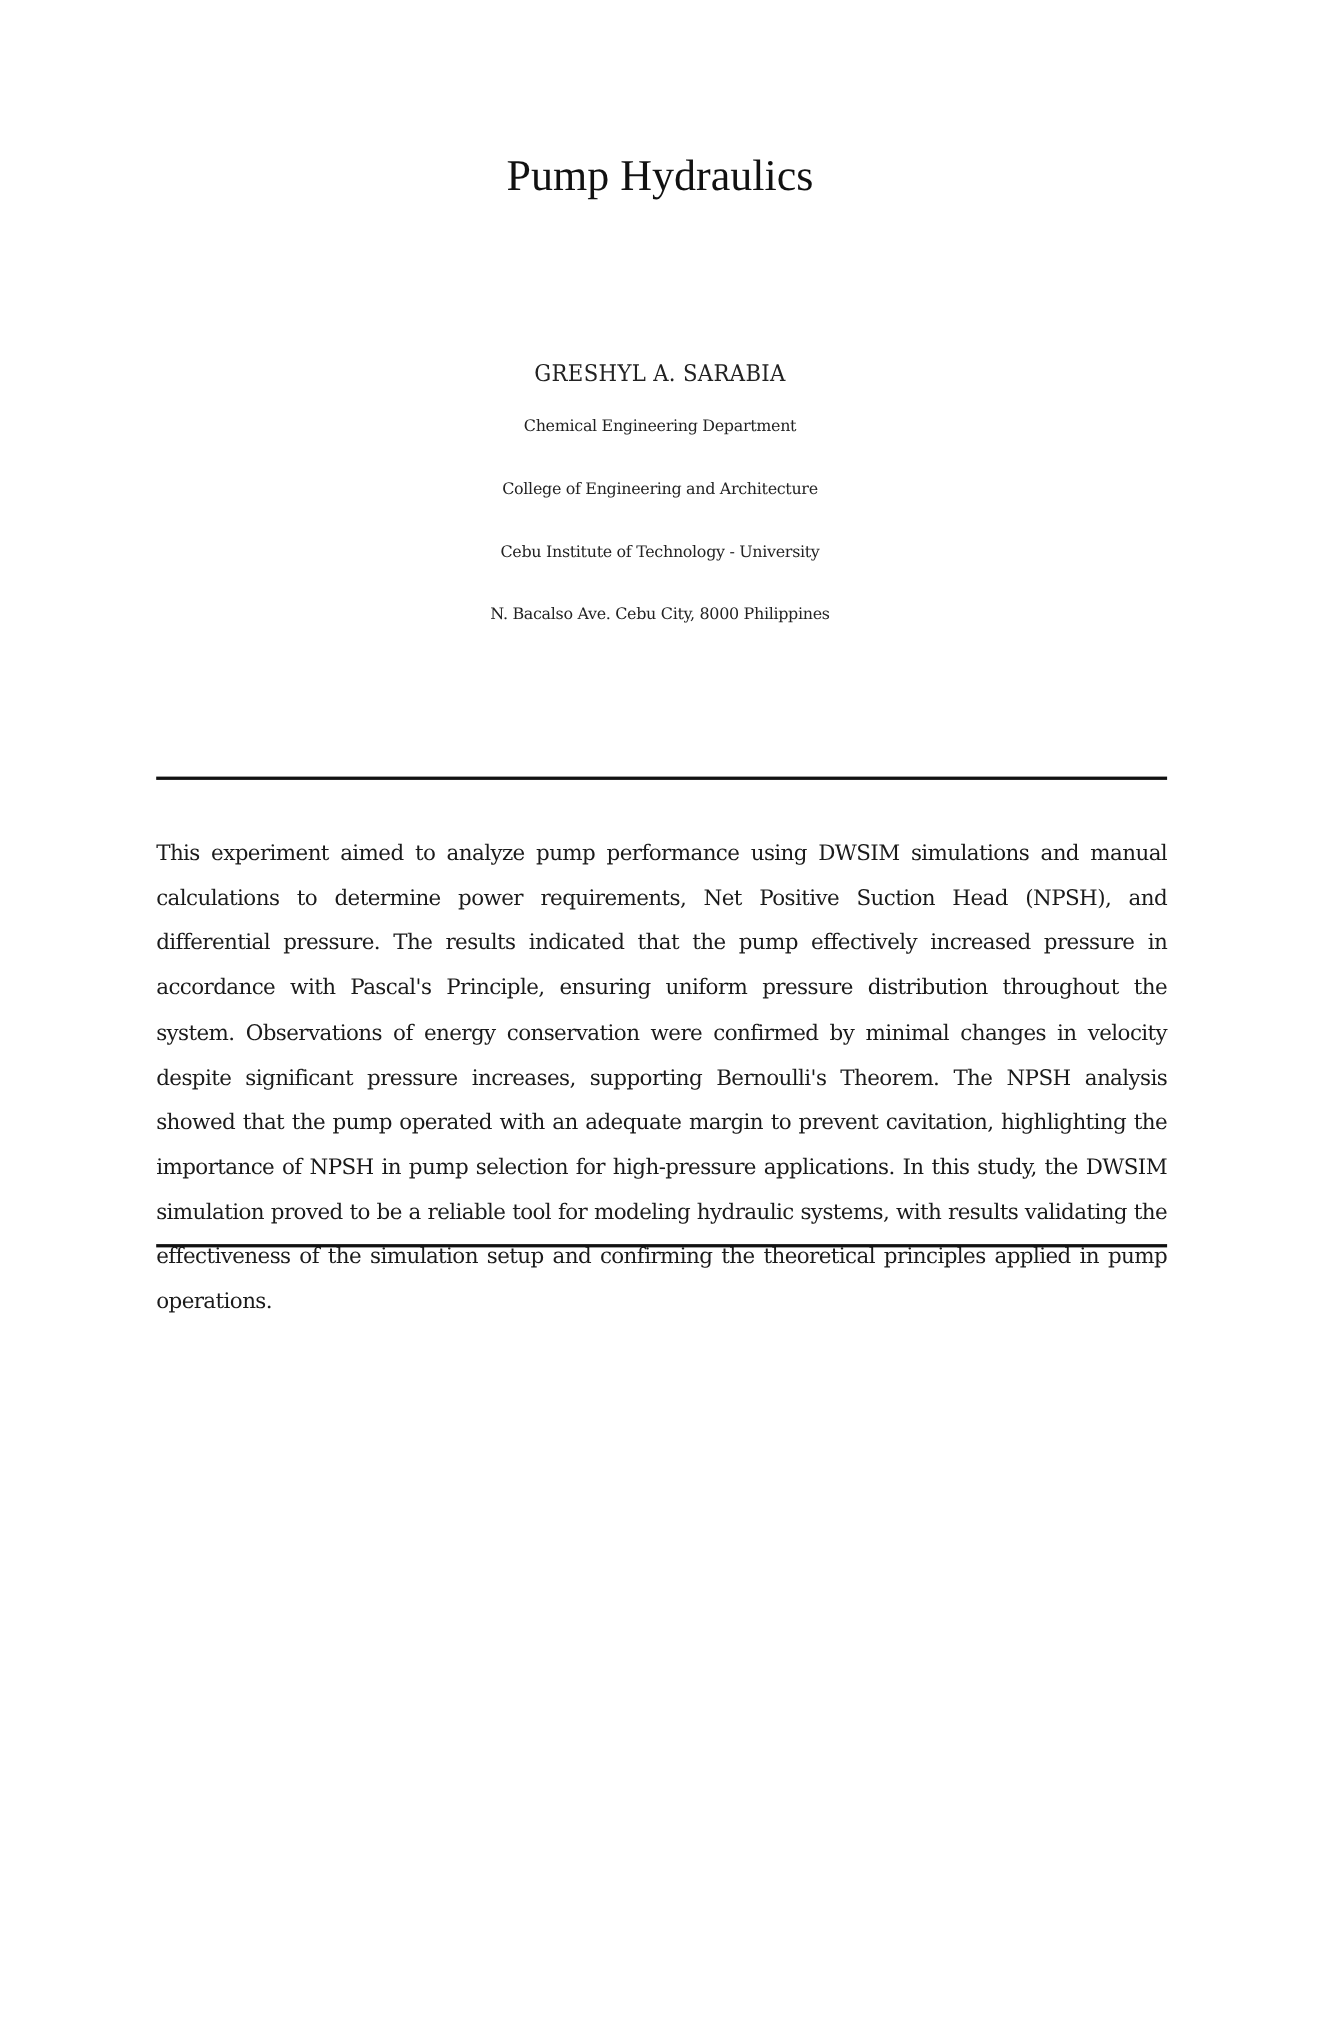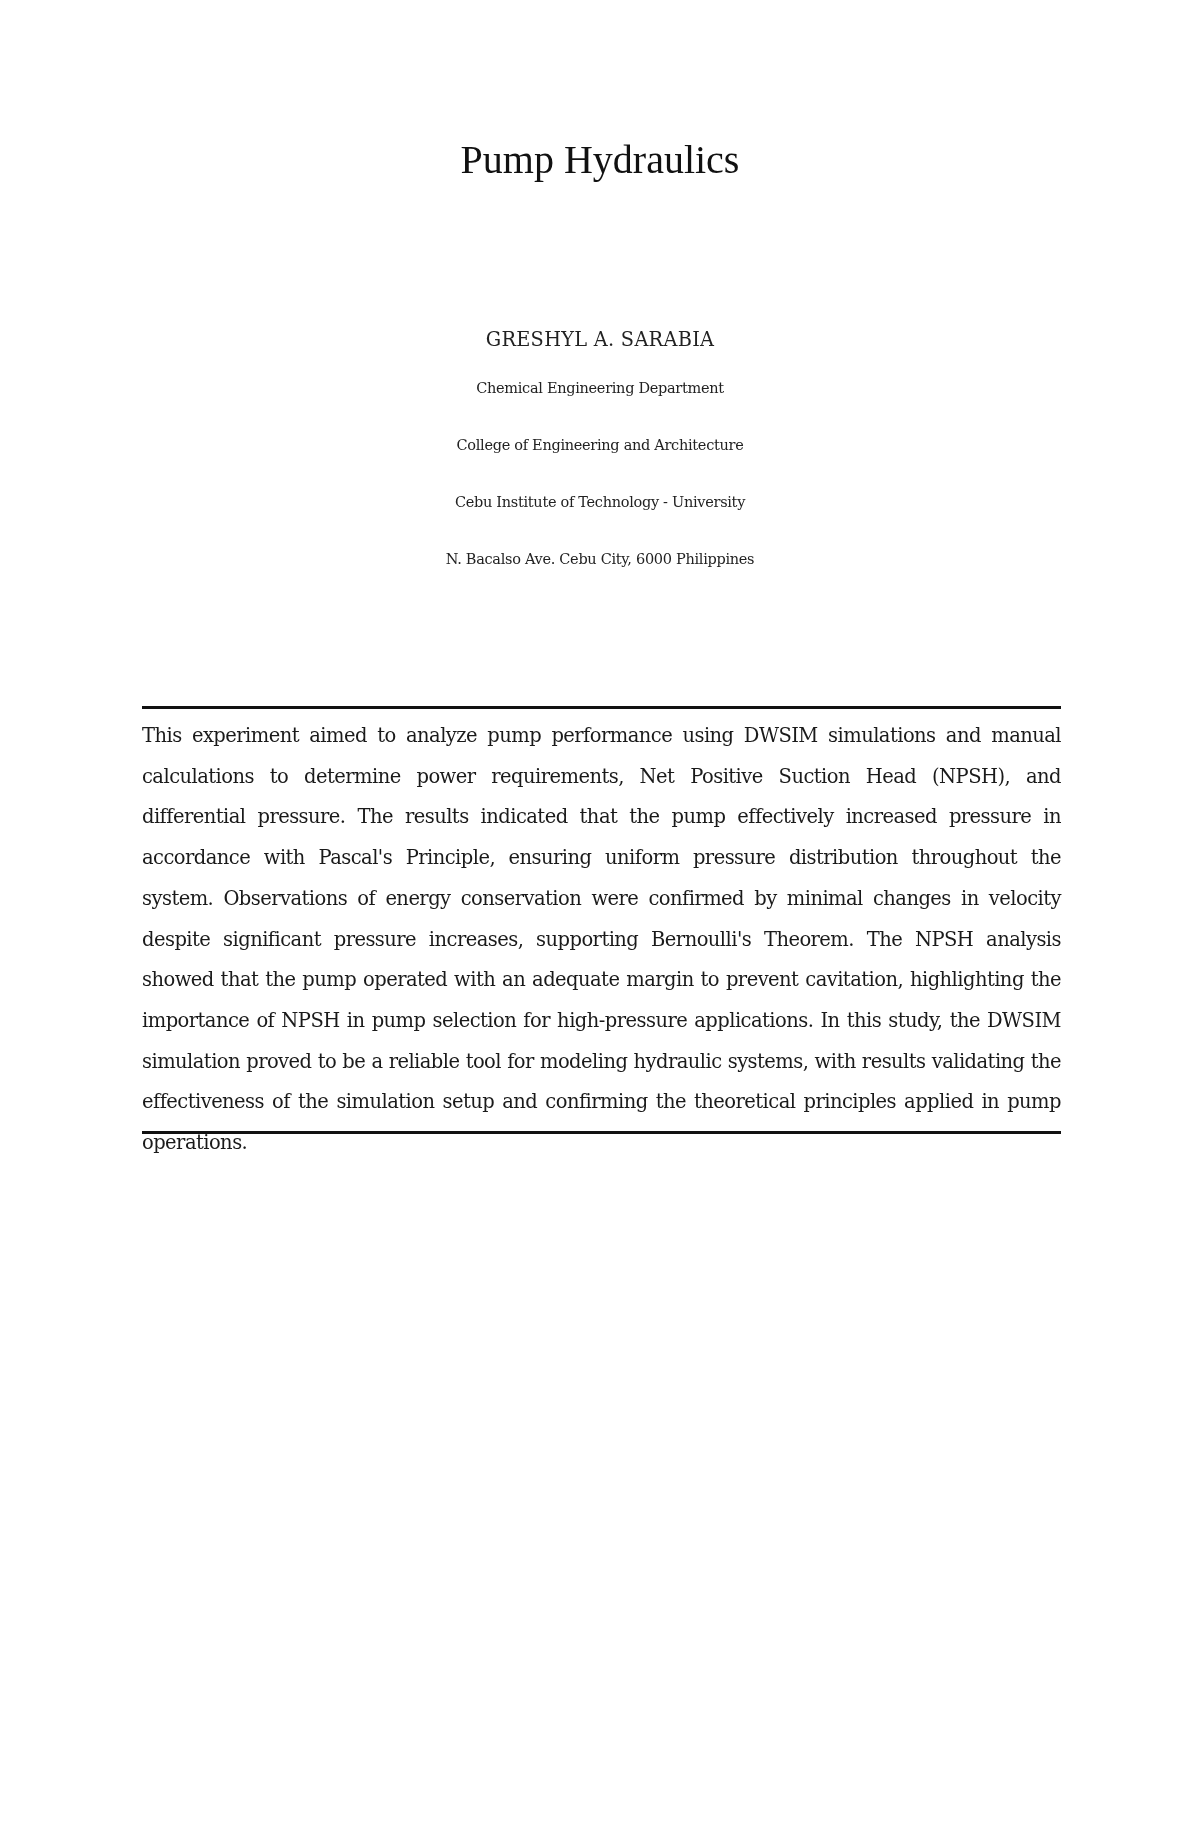--- a/index.html
+++ b/index.html
@@ -68,21 +68,21 @@
       width: 919px;
       height: 3px;
       background: #111111;
     }
     .rule.top { top: 706px; }
     .rule.bottom { top: 1131px; }
 
     .abstract {
       position: absolute;
       left: 142px;
-      top: 716px;
+      top: 756px;
       width: 919px;
       font-family: "DejaVu Serif", "Liberation Serif", serif;
       font-size: 19.5px;
       line-height: 40.7px;
       text-align: justify;
       color: #1a1a1a;
       letter-spacing: -0.55px;
       word-spacing: 0px;
     }
   </style>
@@ -90,18 +90,18 @@
 <body>
 
 <div class="page">
   <div class="title">Pump Hydraulics</div>
 
   <div class="author">GRESHYL A. SARABIA</div>
 
   <div class="affil a1">Chemical Engineering Department</div>
   <div class="affil a3">Cebu Institute of Technology - University</div>
   <div class="affil a2">College of  Engineering and Architecture</div>
-  <div class="affil a4">N. Bacalso Ave. Cebu City, 6000 Philippines</div>
+  <div class="affil a4">N. Bacalso Ave. Cebu City, 8000 Philippines</div>
 
   <div class="rule top"></div>
   <div class="abstract">This experiment aimed to analyze pump performance using DWSIM simulations and manual calculations to determine power requirements, Net Positive Suction Head (NPSH), and differential pressure. The results indicated that the pump effectively increased pressure in accordance with Pascal's Principle, ensuring uniform pressure distribution throughout the system. Observations of energy conservation were confirmed by minimal changes in velocity despite significant pressure increases, supporting Bernoulli's Theorem. The NPSH analysis showed that the pump operated with an adequate margin to prevent cavitation, highlighting the importance of NPSH in pump selection for high-pressure applications. In this study, the DWSIM simulation proved to be a reliable tool for modeling hydraulic systems, with results validating the effectiveness of the simulation setup and confirming the theoretical principles applied in pump operations.</div>
   <div class="rule bottom"></div>
 </div>
 
 </body></html>

